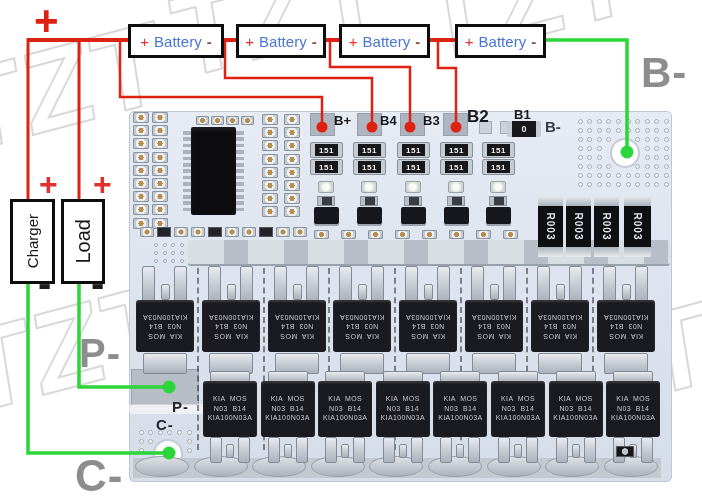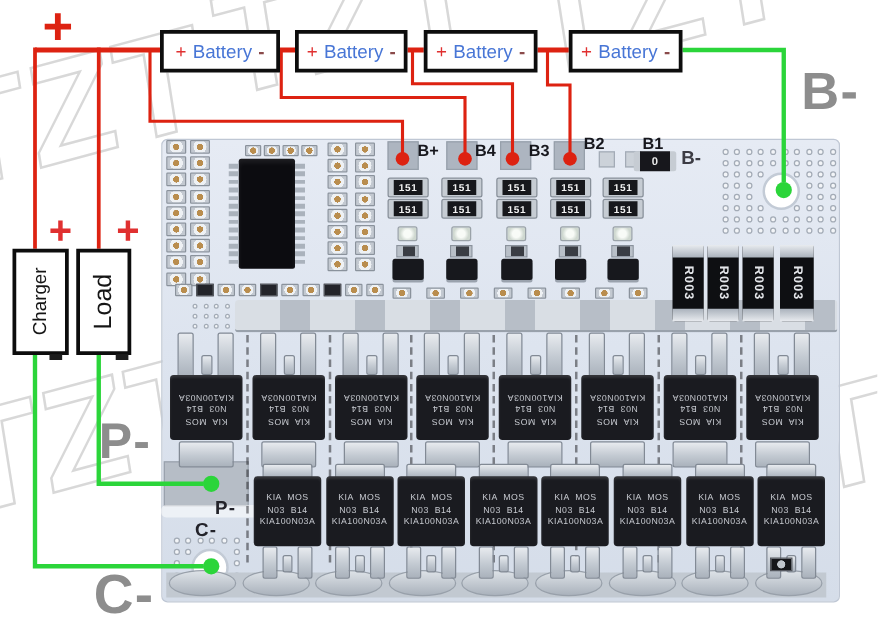--- a/index.html
+++ b/index.html
@@ -87,21 +87,21 @@
   <div class="abs" style="left:610px;top:138px;width:30px;height:30px;border-radius:50%;background:#ffffff;border:2px solid #c3cbd6;z-index:3;"></div>
 
   <div class="abs" style="left:131px;top:369px;width:68px;height:36px;background:#b6bdc6;border:1px solid #9aa2ad;z-index:3;"></div>
   <div class="abs" style="left:129px;top:404px;width:122px;height:10px;background:rgba(255,255,255,.55);border-radius:4px;z-index:3;"></div>
 
   <div class="abs" style="left:153px;top:439px;width:30px;height:30px;border-radius:50%;background:#ffffff;border:2px solid #c3cbd6;z-index:3;"></div>
 
   <div class="silk" style="left:334px;top:114px;font-size:13px;">B+</div>
   <div class="silk" style="left:380px;top:114px;font-size:13px;">B4</div>
   <div class="silk" style="left:423px;top:114px;font-size:13px;">B3</div>
-  <div class="silk" style="left:467px;top:108px;font-size:13px;">B2</div>
+  <div class="silk" style="left:467px;top:108px;font-size:17px;">B2</div>
   <div class="silk" style="left:514px;top:108px;font-size:13px;">B1</div>
   <div class="silk" style="left:545px;top:119px;font-size:15px;color:#3c3c44;">B-</div>
   <div class="silk" style="left:172px;top:399px;font-size:15px;letter-spacing:1px;color:#23232a;">P-</div>
   <div class="silk" style="left:156px;top:417px;font-size:15px;letter-spacing:1px;color:#23232a;">C-</div>
 
   <div class="bbox" style="left:128px;width:90px;">
     <span class="p">+</span>
       <span class="l">Battery</span>
       <span class="m">-</span>
   </div>

